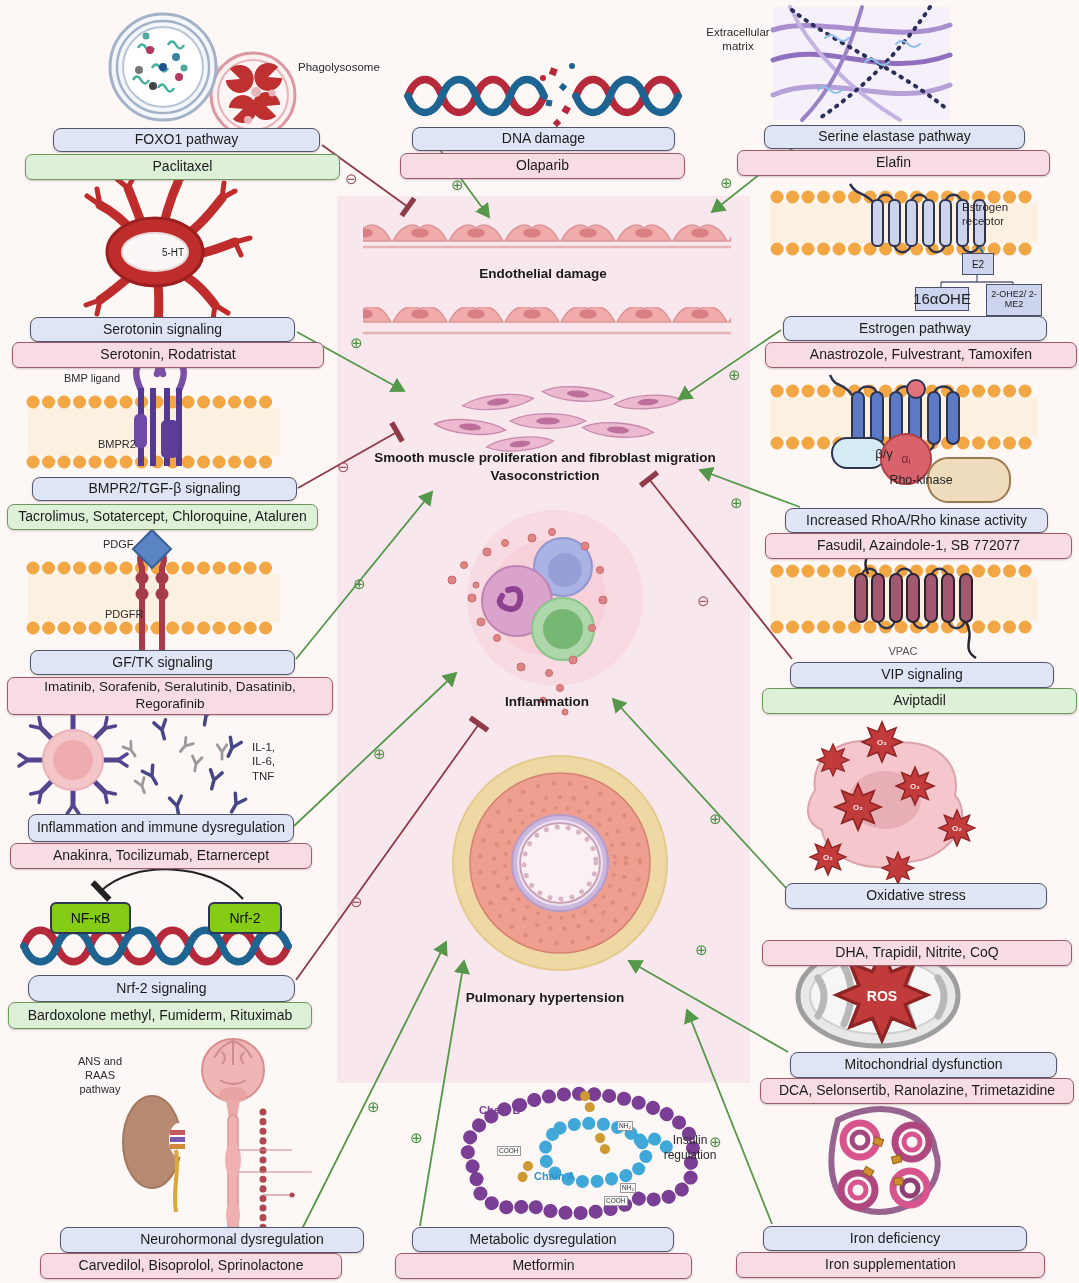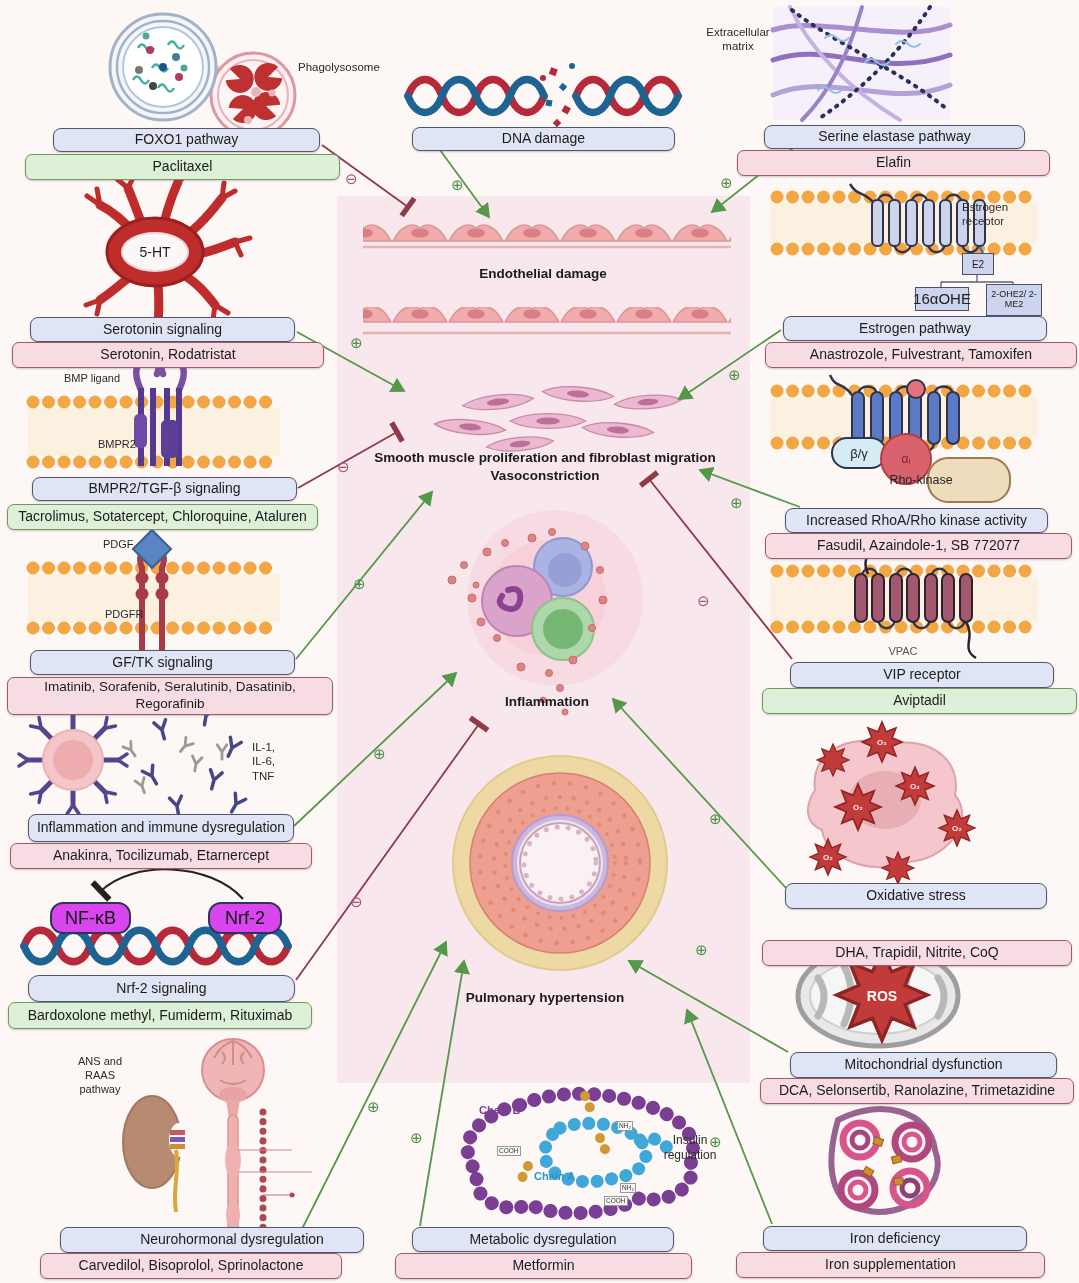--- a/index.html
+++ b/index.html
@@ -16,21 +16,21 @@
   .db.green{background:#def0d8;border:1.6px solid #6e9a5d;}
   
   .ann{position:absolute;font-size:11.5px;color:#2a2a2a;line-height:1.25;}
   .ann.c{text-align:center;}
   .ctext{position:absolute;font-weight:bold;font-size:13.5px;color:#1a1a1a;text-align:center;}
   .sign{position:absolute;font-size:15px;line-height:1;}
   .sg{color:#4d8f44;}
   .sm{color:#a05a66;}
   .ebox{position:absolute;background:#cdd5ee;border:1.5px solid #4a5070;font-size:15px;color:#222;
     display:flex;align-items:center;justify-content:center;text-align:center;line-height:1.1;}
-  .pill{position:absolute;background:#d946ef;border:2px solid #2f3452;border-radius:13px;font-size:18px;
+  .pill{position:absolute;background:#84cc16;border:2px solid #2f3452;border-radius:6px;font-size:14px;
     color:#111;display:flex;align-items:center;justify-content:center;}
   .tbox{position:absolute;background:#f7f7f7;border:1px solid #999;font-size:6.5px;color:#333;padding:0 1px;line-height:1.3;}
   .ovl{position:absolute;display:flex;align-items:center;justify-content:center;font-size:12.5px;color:#222;}
   
   .mh{stroke:#f2a744;stroke-width:13;stroke-dasharray:.1 15.4;stroke-linecap:round;fill:none;}
   .band{fill:#fbf0dc;opacity:.85;}
   .lp{stroke:#2e3350;stroke-width:2.5;fill:none;}
   .hxr{stroke:#b5293a;stroke-width:7.5;stroke-linecap:round;fill:none;}
   .hxb{stroke:#1e6492;stroke-width:7.5;stroke-linecap:round;fill:none;}
   .arg{stroke:#55984a;stroke-width:1.8;}
@@ -518,40 +518,41 @@
       <line class="arg" x1="300" y1="1233" x2="446" y2="942" marker-end="url(#ma)"></line>
       <line class="arg" x1="420" y1="1226" x2="464" y2="961" marker-end="url(#ma)"></line>
       <line class="arg" x1="772" y1="1224" x2="687" y2="1010" marker-end="url(#ma)"></line>
     </g>
   </svg>
 
   <div class="pb" style="left:53px;top:128px;width:265px;height:22px;">FOXO1 pathway</div>
   <div class="db green" style="left:25px;top:154px;width:313px;height:24px;">Paclitaxel</div>
 
   <div class="pb" style="left:412px;top:127px;width:261px;height:22px;">DNA damage</div>
+  <div class="db pink" style="left:400px;top:153px;width:283px;height:24px;">Olaparib</div>
 
   <div class="pb" style="left:764px;top:125px;width:259px;height:22px;">Serine elastase pathway</div>
   <div class="db pink" style="left:737px;top:150px;width:311px;height:24px;">Elafin</div>
 
   <div class="pb" style="left:30px;top:317px;width:263px;height:23px;">Serotonin signaling</div>
   <div class="db pink" style="left:12px;top:342px;width:310px;height:24px;">Serotonin, Rodatristat</div>
 
   <div class="pb" style="left:783px;top:316px;width:262px;height:23px;">Estrogen pathway</div>
   <div class="db pink" style="left:765px;top:342px;width:310px;height:24px;">Anastrozole, Fulvestrant, Tamoxifen</div>
 
   <div class="pb" style="left:32px;top:477px;width:263px;height:22px;">BMPR2/TGF-β signaling</div>
   <div class="db green" style="left:7px;top:504px;width:309px;height:24px;">Tacrolimus, Sotatercept, Chloroquine, Ataluren</div>
 
   <div class="pb" style="left:785px;top:508px;width:261px;height:23px;">Increased RhoA/Rho kinase activity</div>
   <div class="db pink" style="left:765px;top:533px;width:305px;height:24px;">Fasudil, Azaindole-1, SB 772077</div>
 
   <div class="pb" style="left:30px;top:650px;width:263px;height:23px;">GF/TK signaling</div>
   <div class="db pink" style="left:7px;top:677px;width:308px;height:36px;font-size:13.5px;padding:0 8px;">Imatinib, Sorafenib, Seralutinib, Dasatinib, Regorafinib</div>
 
-  <div class="pb" style="left:790px;top:662px;width:262px;height:24px;">VIP receptor</div>
+  <div class="pb" style="left:790px;top:662px;width:262px;height:24px;">VIP signaling</div>
   <div class="db green" style="left:762px;top:688px;width:313px;height:24px;">Aviptadil</div>
 
   <div class="pb" style="left:28px;top:814px;width:264px;height:26px;">Inflammation and immune dysregulation</div>
   <div class="db pink" style="left:10px;top:843px;width:300px;height:24px;">Anakinra, Tocilizumab, Etarnercept</div>
 
   <div class="pb" style="left:785px;top:883px;width:260px;height:24px;">Oxidative stress</div>
   <div class="db pink" style="left:762px;top:940px;width:308px;height:24px;">DHA, Trapidil, Nitrite, CoQ</div>
 
   <div class="pb" style="left:28px;top:975px;width:265px;height:25px;border-radius:11px;">Nrf-2 signaling</div>
   <div class="db green" style="left:8px;top:1002px;width:302px;height:25px;">Bardoxolone methyl, Fumiderm, Rituximab</div>
@@ -573,29 +574,29 @@
   <div class="ctext" style="left:365px;top:468px;width:360px;">Vasoconstriction</div>
   <div class="ctext" style="left:437px;top:694px;width:220px;">Inflammation</div>
   <div class="ctext" style="left:420px;top:990px;width:250px;">Pulmonary hypertension</div>
 
   <div class="ann" style="left:298px;top:60px;width:100px;">Phagolysosome</div>
   <div class="ann c" style="left:700px;top:25px;width:76px;">Extracellular matrix</div>
   <div class="ann" style="left:962px;top:200px;width:64px;">Estrogen receptor</div>
   <div class="ebox" style="left:962px;top:253px;width:30px;height:20px;font-size:10px;">E2</div>
   <div class="ebox" style="left:915px;top:287px;width:52px;height:22px;">16αOHE</div>
   <div class="ebox" style="left:986px;top:284px;width:54px;height:30px;font-size:9px;">2-OHE2/ 2-ME2</div>
-  <div class="ovl" style="left:832px;top:438px;width:54px;height:30px;font-size:13px;">β/γ</div>
+  <div class="ovl" style="left:832px;top:438px;width:54px;height:30px;font-size:13px;padding-left:25px;">β/γ</div>
   <div class="ovl" style="left:893px;top:447px;width:26px;height:24px;font-size:12px;color:#7d2230;">αᵢ</div>
   <div class="ovl" style="left:880px;top:458px;width:82px;height:44px;">Rho-kinase</div>
   <div class="ann c" style="left:878px;top:645px;width:50px;color:#555;font-size:11px;">VPAC</div>
   <div class="ann" style="left:64px;top:372px;width:70px;font-size:11px;">BMP ligand</div>
   <div class="ann" style="left:98px;top:438px;width:50px;font-size:11px;">BMPR2</div>
   <div class="ann" style="left:103px;top:538px;width:40px;font-size:11px;">PDGF</div>
   <div class="ann" style="left:105px;top:608px;width:50px;font-size:11px;">PDGFR</div>
-  <div class="ovl" style="left:122px;top:242px;width:66px;height:20px;font-size:14px;">5-HT</div>
+  <div class="ovl" style="left:122px;top:242px;width:66px;height:20px;font-size:10px;padding-left:18px;">5-HT</div>
   <div class="ann" style="left:252px;top:740px;width:38px;font-size:11.5px;">IL-1, IL-6, TNF</div>
   <div class="pill" style="left:50px;top:902px;width:77px;height:28px;">NF-κB</div>
   <div class="pill" style="left:208px;top:902px;width:70px;height:28px;">Nrf-2</div>
   <div class="ann c" style="left:68px;top:1055px;width:64px;font-size:11px;">ANS and RAAS pathway</div>
   <div class="ann" style="left:479px;top:1104px;width:50px;color:#7a3f94;font-weight:bold;font-size:11px;">Chain B</div>
   <div class="ann" style="left:534px;top:1170px;width:50px;color:#2f96c8;font-weight:bold;font-size:11px;">Chain A</div>
   <div class="ann c" style="left:650px;top:1133px;width:80px;font-size:12px;">Insulin regulation</div>
   <div class="tbox" style="left:497px;top:1146px;">COOH</div>
   <div class="tbox" style="left:604px;top:1196px;">COOH</div>
   <div class="tbox" style="left:617px;top:1121px;">NH₂</div>

